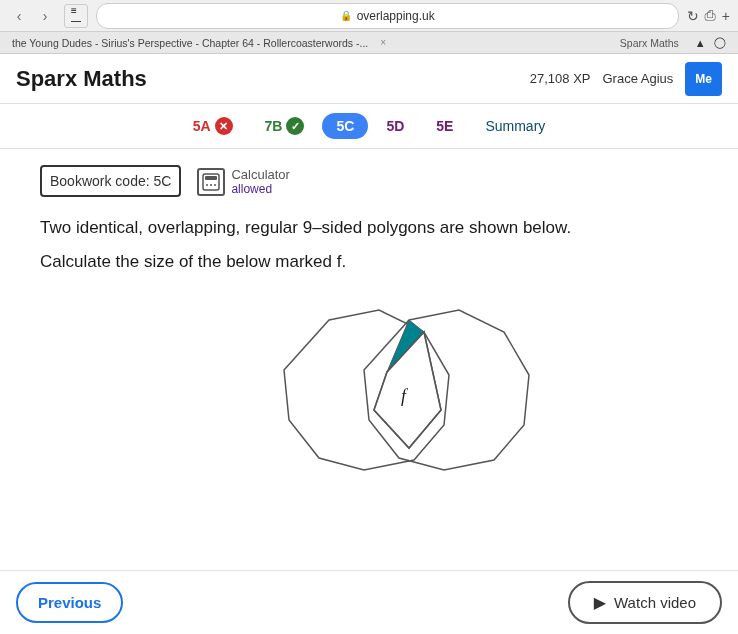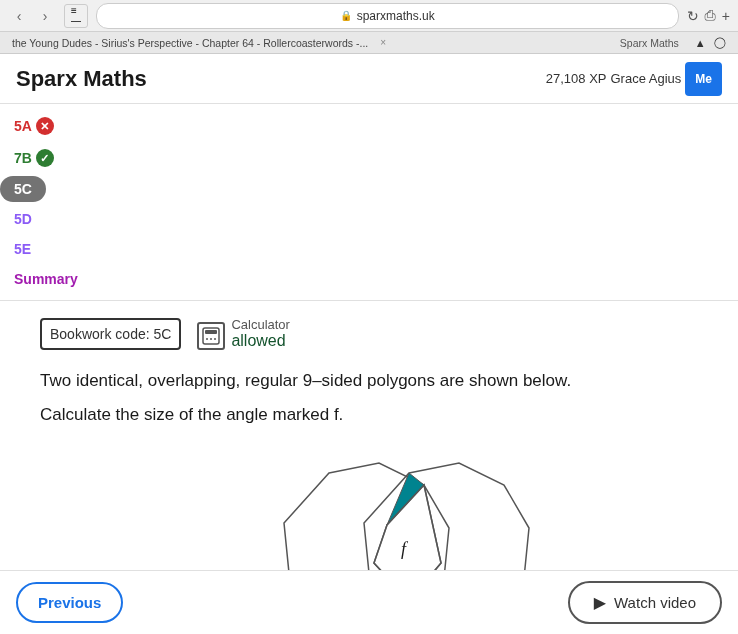--- a/index.html
+++ b/index.html
@@ -63,55 +63,54 @@
       display: flex;
       align-items: center;
       justify-content: space-between;
     }
     .app-title {
       font-size: 22px;
       font-weight: 700;
       color: #1a1a1a;
     }
     .header-right {
-      display: flex; align-items: center; gap: 4px; font-size: 13px; color: #333;
+      display: flex; align-items: center; gap: 12px; font-size: 13px; color: #333;
     }
     .xp-badge { font-weight: 500; }
     .user-name { font-weight: 500; }
     .menu-btn {
       background: #1a73e8; color: #fff; border: none; border-radius: 4px;
       padding: 10px 10px; font-size: 12px; font-weight: 600; cursor: pointer;
     }
 
     
     .task-tabs {
       display: flex;
-      align-items: flex-start;
+      align-items: center;
       justify-content: center;
       gap: 4px;
       padding: 8px 0;
       border-bottom: 1px solid #e0e0e0;
       background: #fff;
-      flex-direction: column;
     }
     .tab-item {
       padding: 5px 14px;
       font-size: 14px;
       font-weight: 600;
       border-radius: 20px;
       cursor: pointer;
       display: flex; align-items: center; gap: 4px;
     }
-    .tab-item.inactive { color: #8b5cf6; }
+    .tab-item.inactive { color: #701a75; }
     .tab-item.wrong { color: #d32f2f; background: none; }
     .tab-item.wrong .tab-badge { background: #d32f2f; color: #fff; border-radius: 50%; width: 18px; height: 18px; font-size: 11px; display: flex; align-items: center; justify-content: center; }
     .tab-item.correct { color: #2e7d32; background: none; }
     .tab-item.correct .tab-badge { background: #2e7d32; color: #fff; border-radius: 50%; width: 18px; height: 18px; font-size: 11px; display: flex; align-items: center; justify-content: center; }
-    .tab-item.active { background: #737373; color: #fff; }
-    .tab-item.summary { color: #a21caf; font-weight: 700; }
+    .tab-item.active { background: #3b82f6; color: #fff; }
+    .tab-item.summary { color: #0c4a6e; font-weight: 400; }
 
     
     .content-area {
       padding: 16px 40px;
       background: #fff;
     }
     .bookwork-row {
       display: flex; align-items: center; gap: 16px; margin-bottom: 18px;
     }
     .bookwork-code {
@@ -172,21 +171,21 @@
 <div class="browser-bar">
   <div class="browser-nav">
     <button class="nav-btn">‹</button>
     <button class="nav-btn">›</button>
   </div>
   <div style="width:24px; height:24px; border:1px solid #ccc; border-radius:3px; display:flex; align-items:center; justify-content:center; cursor:pointer;">
     <span style="font-size:10px; line-height:1;">≡<br>—</span>
   </div>
   <div class="address-bar">
     <span class="lock-icon">🔒</span>
-    <span>sparxmaths.uk</span>
+    <span>overlapping.uk</span>
   </div>
   <div class="browser-actions">
     <button class="action-btn">↻</button>
     <button class="action-btn">⎙</button>
     <button class="action-btn">+</button>
   </div>
 </div>
 
 <div class="tab-bar">
   <span class="tab-title">the Young Dudes - Sirius's Perspective - Chapter 64 - Rollercoasterwords -...</span>
@@ -236,27 +235,27 @@
         <svg width="20" height="20" viewBox="0 0 20 20" fill="none" xmlns="http://www.w3.org/2000/svg">
           <rect x="2" y="2" width="16" height="16" rx="2" stroke="#555" stroke-width="1.5"></rect>
           <rect x="4" y="4" width="12" height="4" rx="1" fill="#555"></rect>
           <circle cx="6" cy="13" r="1" fill="#555"></circle>
           <circle cx="10" cy="13" r="1" fill="#555"></circle>
           <circle cx="14" cy="13" r="1" fill="#555"></circle>
         </svg>
       </div>
       <div>
         <div style="font-size:13px; font-weight:500;">Calculator</div>
-        <div style="font-size:16px; color:#14532d;">allowed</div>
+        <div style="font-size:12px; color:#4c1d95;">allowed</div>
       </div>
     </div>
   </div>
 
   <div class="question-text">Two identical, overlapping, regular 9–sided polygons are shown below.</div>
-  <div class="question-sub">Calculate the size of the angle marked f.</div>
+  <div class="question-sub">Calculate the size of the below marked f.</div>
 
   <div class="diagram-container">
     <svg width="380" height="230" viewBox="0 0 380 230" xmlns="http://www.w3.org/2000/svg">
 
       <polygon points="150,30 200,20 245,42 270,85 265,135 235,170 185,180 140,168 110,130 105,80" fill="none" stroke="#555" stroke-width="1.5"></polygon>
 
       <polygon points="230,30 280,20 325,42 350,85 345,135 315,170 265,180 220,168 190,130 185,80" fill="none" stroke="#555" stroke-width="1.5"></polygon>
 
       <polygon points="208,82 245,42 230,30 185,80" fill="none" stroke="none"></polygon>
 

